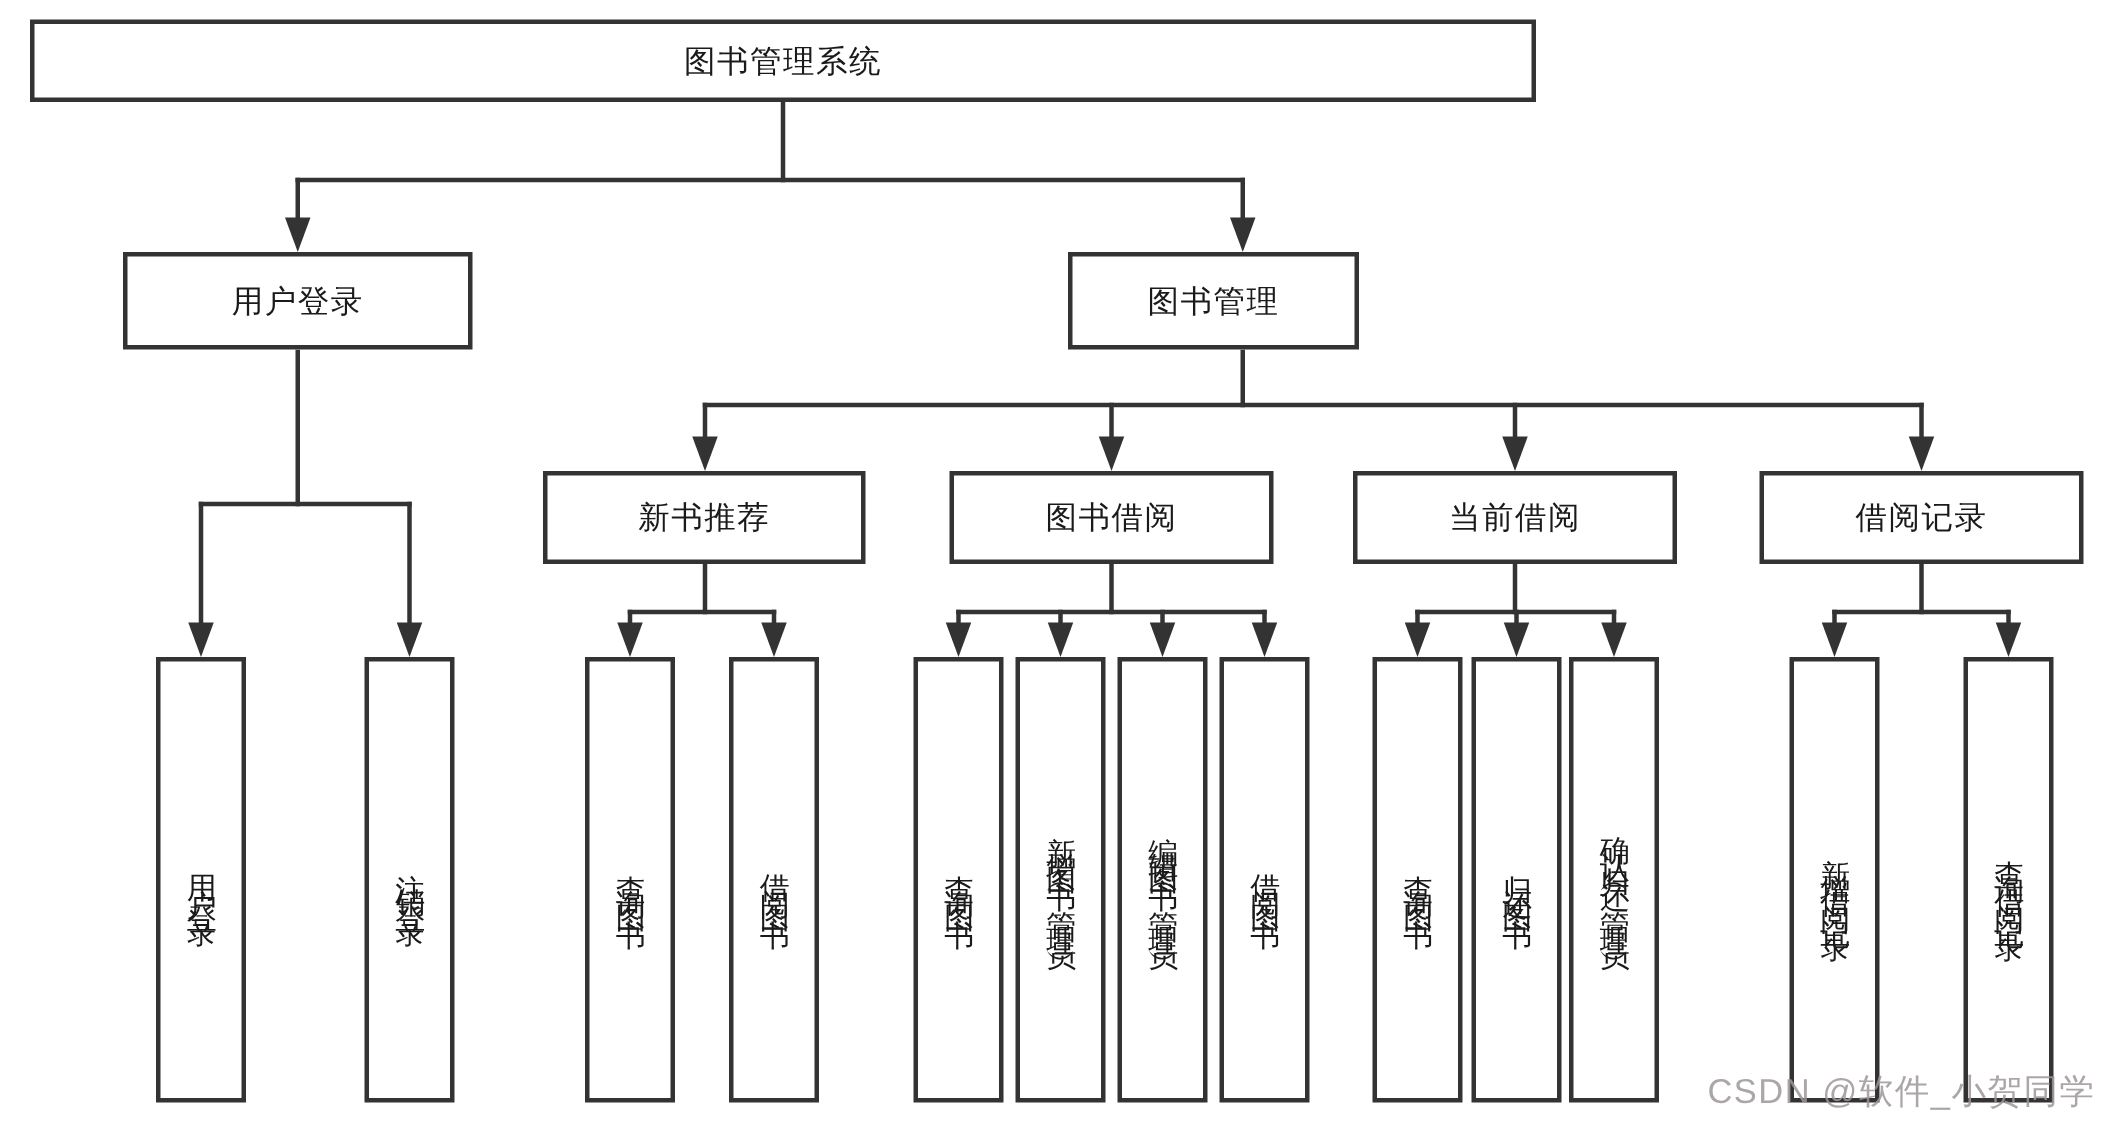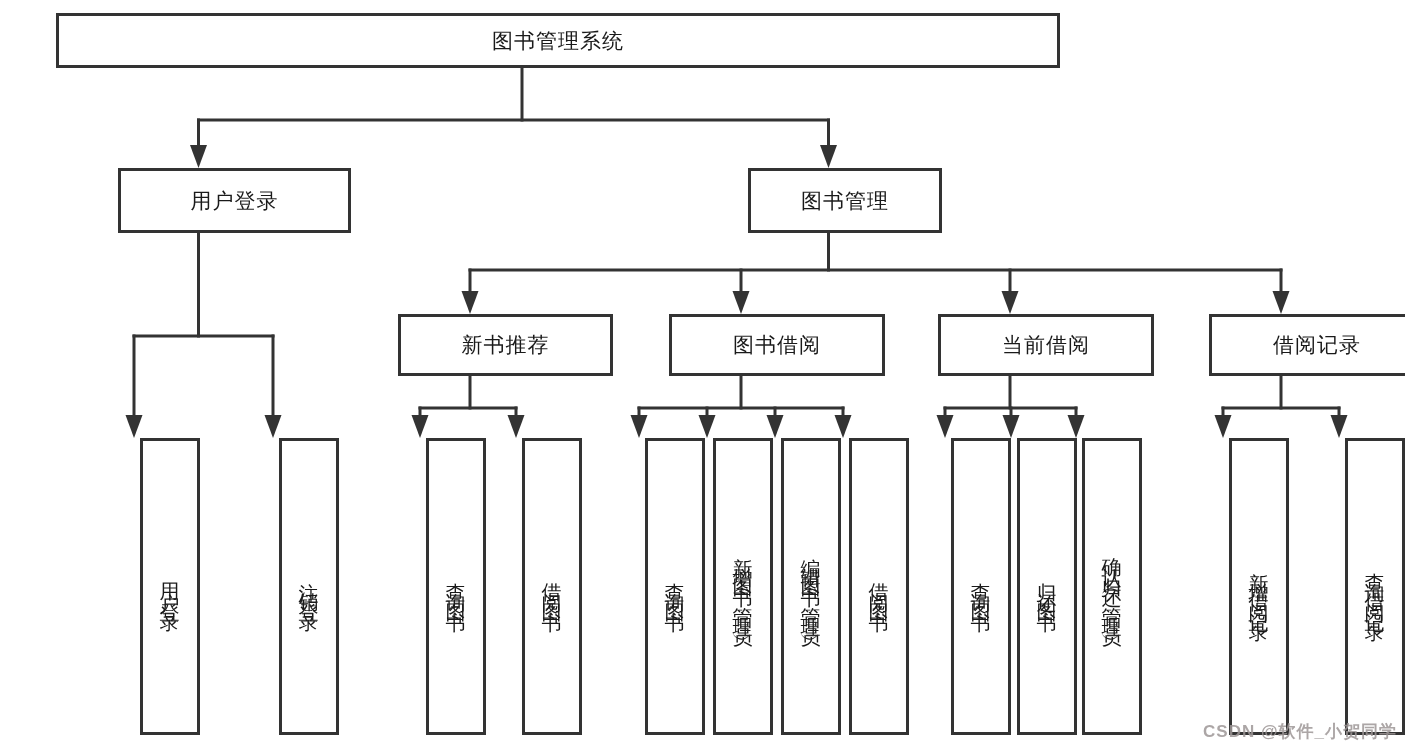--- a/index.html
+++ b/index.html
@@ -35,39 +35,37 @@
     box-sizing: border-box;
     border: 3px solid #333333;
     background: #ffffff;
     color: #1a1a1a;
     display: flex;
     align-items: center;
     justify-content: center;
     font-size: 21px;
     letter-spacing: 1px;
     white-space: nowrap;
-    margin-left: 36px;
   }
   .leaf {
     writing-mode: vertical-rl;
     font-size: 20px;
     letter-spacing: 10px;
     white-space: normal;
     line-height: 1;
   }
   .watermark {
     position: absolute;
     right: 8px;
     bottom: 4px;
-    font-size: 17px;
+    font-size: 23px;
     color: rgba(158, 150, 150, 0.85);
     letter-spacing: 1px;
     z-index: 10;
     pointer-events: none;
-    font-weight: bold;
   }
 </style>
 </head>
 <body>
 
 <div class="stage">
 
   <svg class="connectors" viewBox="0 0 1405 747" xmlns="http://www.w3.org/2000/svg">
 
     <g>

